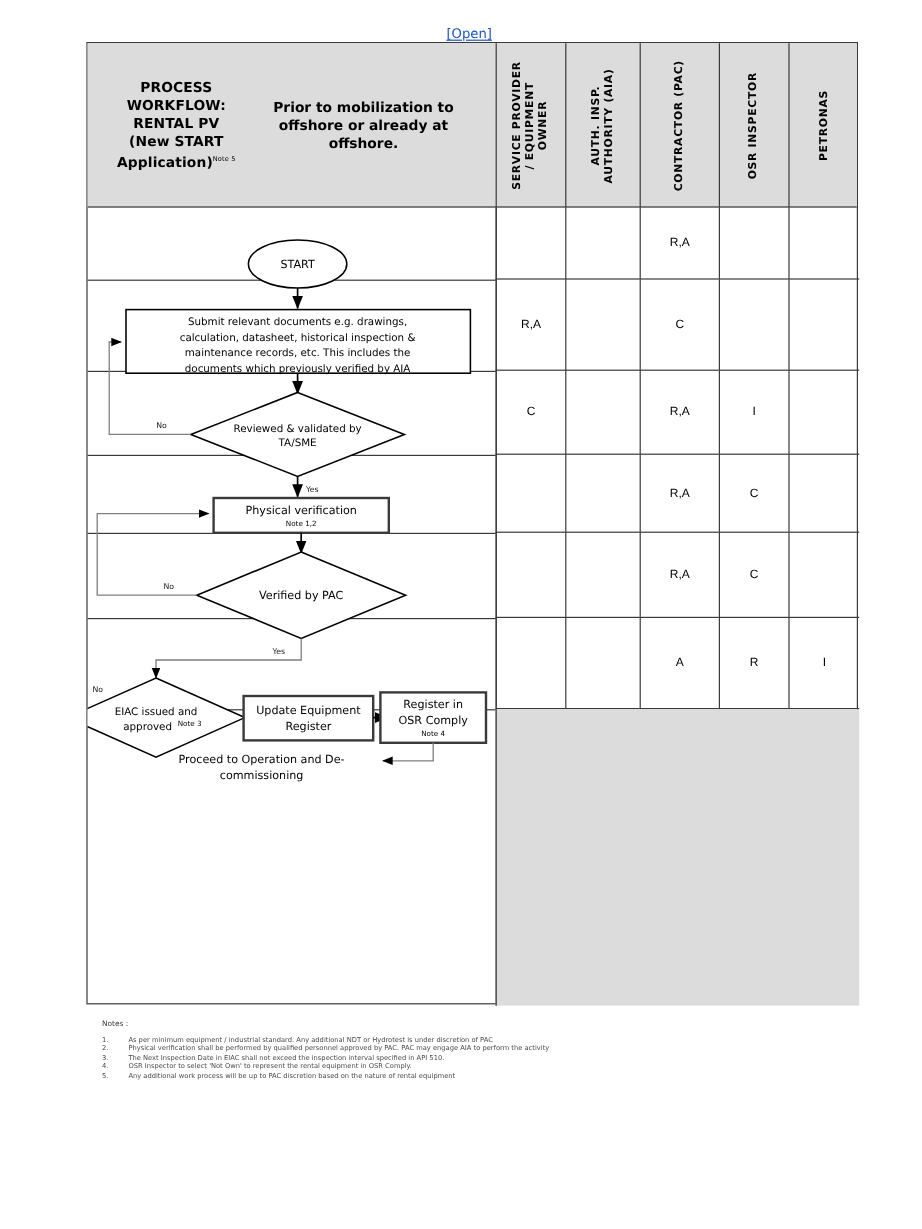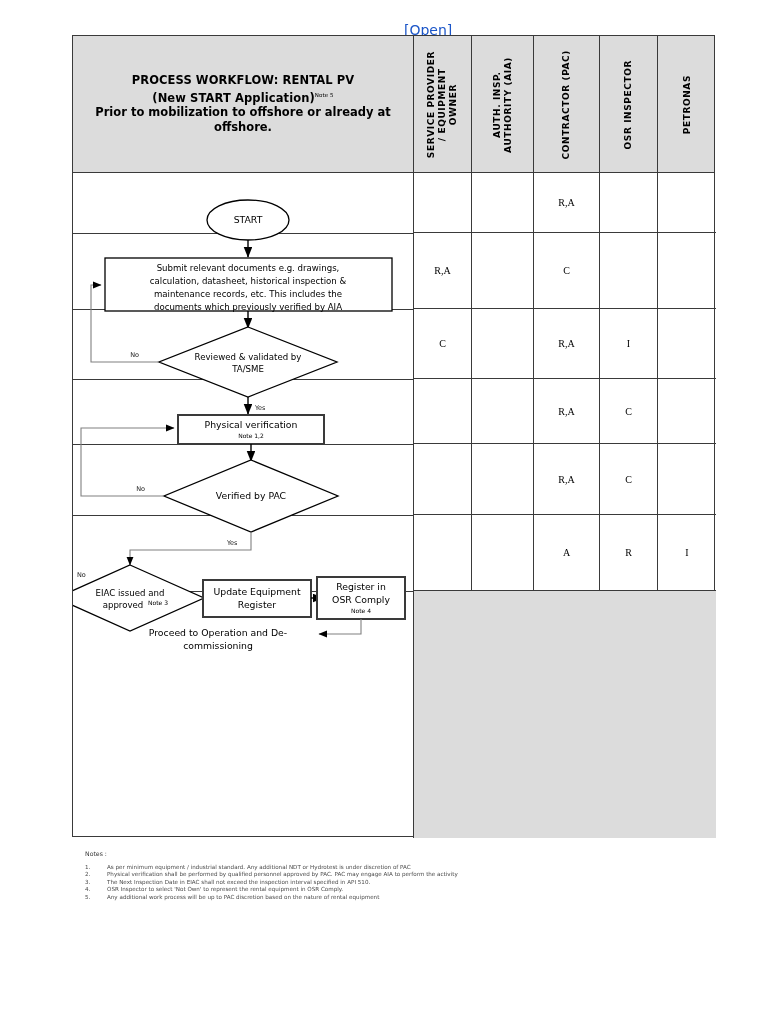--- a/index.html
+++ b/index.html
@@ -12,23 +12,23 @@
     height: 1024px;
     position: relative;
     font-family: "DejaVu Sans", sans-serif;
     color: #000;
     overflow: hidden;
   }
 
   
   #open-link {
     position: absolute;
-    left: 404px;
+    left: 372px;
     top: 22px;
-    font-size: 14px;
+    font-size: 11px;
     color: #1a55c8;
     font-family: "DejaVu Sans", sans-serif;
   }
 
   
   #wf-table {
     position: absolute;
     left: 72px;
     top: 35px;
     width: 643px;
@@ -46,21 +46,21 @@
     background: #dcdcdc;
     border-bottom: 1.5px solid #3a3a3a;
     box-sizing: border-box;
   }
   #title-cell {
     position: absolute;
     left: 0; top: 0;
     width: 340px;
     height: 100%;
     display: flex;
-    flex-direction: column;
+    flex-direction: row;
     align-items: center;
     justify-content: center;
     box-sizing: border-box;
     padding: 0 14px;
   }
   #title-main {
     font-weight: bold;
     font-size: 11.5px;
     line-height: 15px;
     text-align: center;
@@ -103,21 +103,21 @@
   
   .raci-cell {
     position: absolute;
     border-left: 1.5px solid #3a3a3a;
     border-bottom: 1.5px solid #3a3a3a;
     box-sizing: border-box;
     display: flex;
     align-items: center;
     justify-content: center;
     font-size: 10px;
-    font-family: Liberation Serif, serif;
+    font-family: Liberation Sans, sans-serif;
   }
   .raci-gray {
     position: absolute;
     background: #dcdcdc;
     border-left: 1.5px solid #3a3a3a;
     box-sizing: border-box;
   }
   
   .row-sep-left {
     position: absolute;

